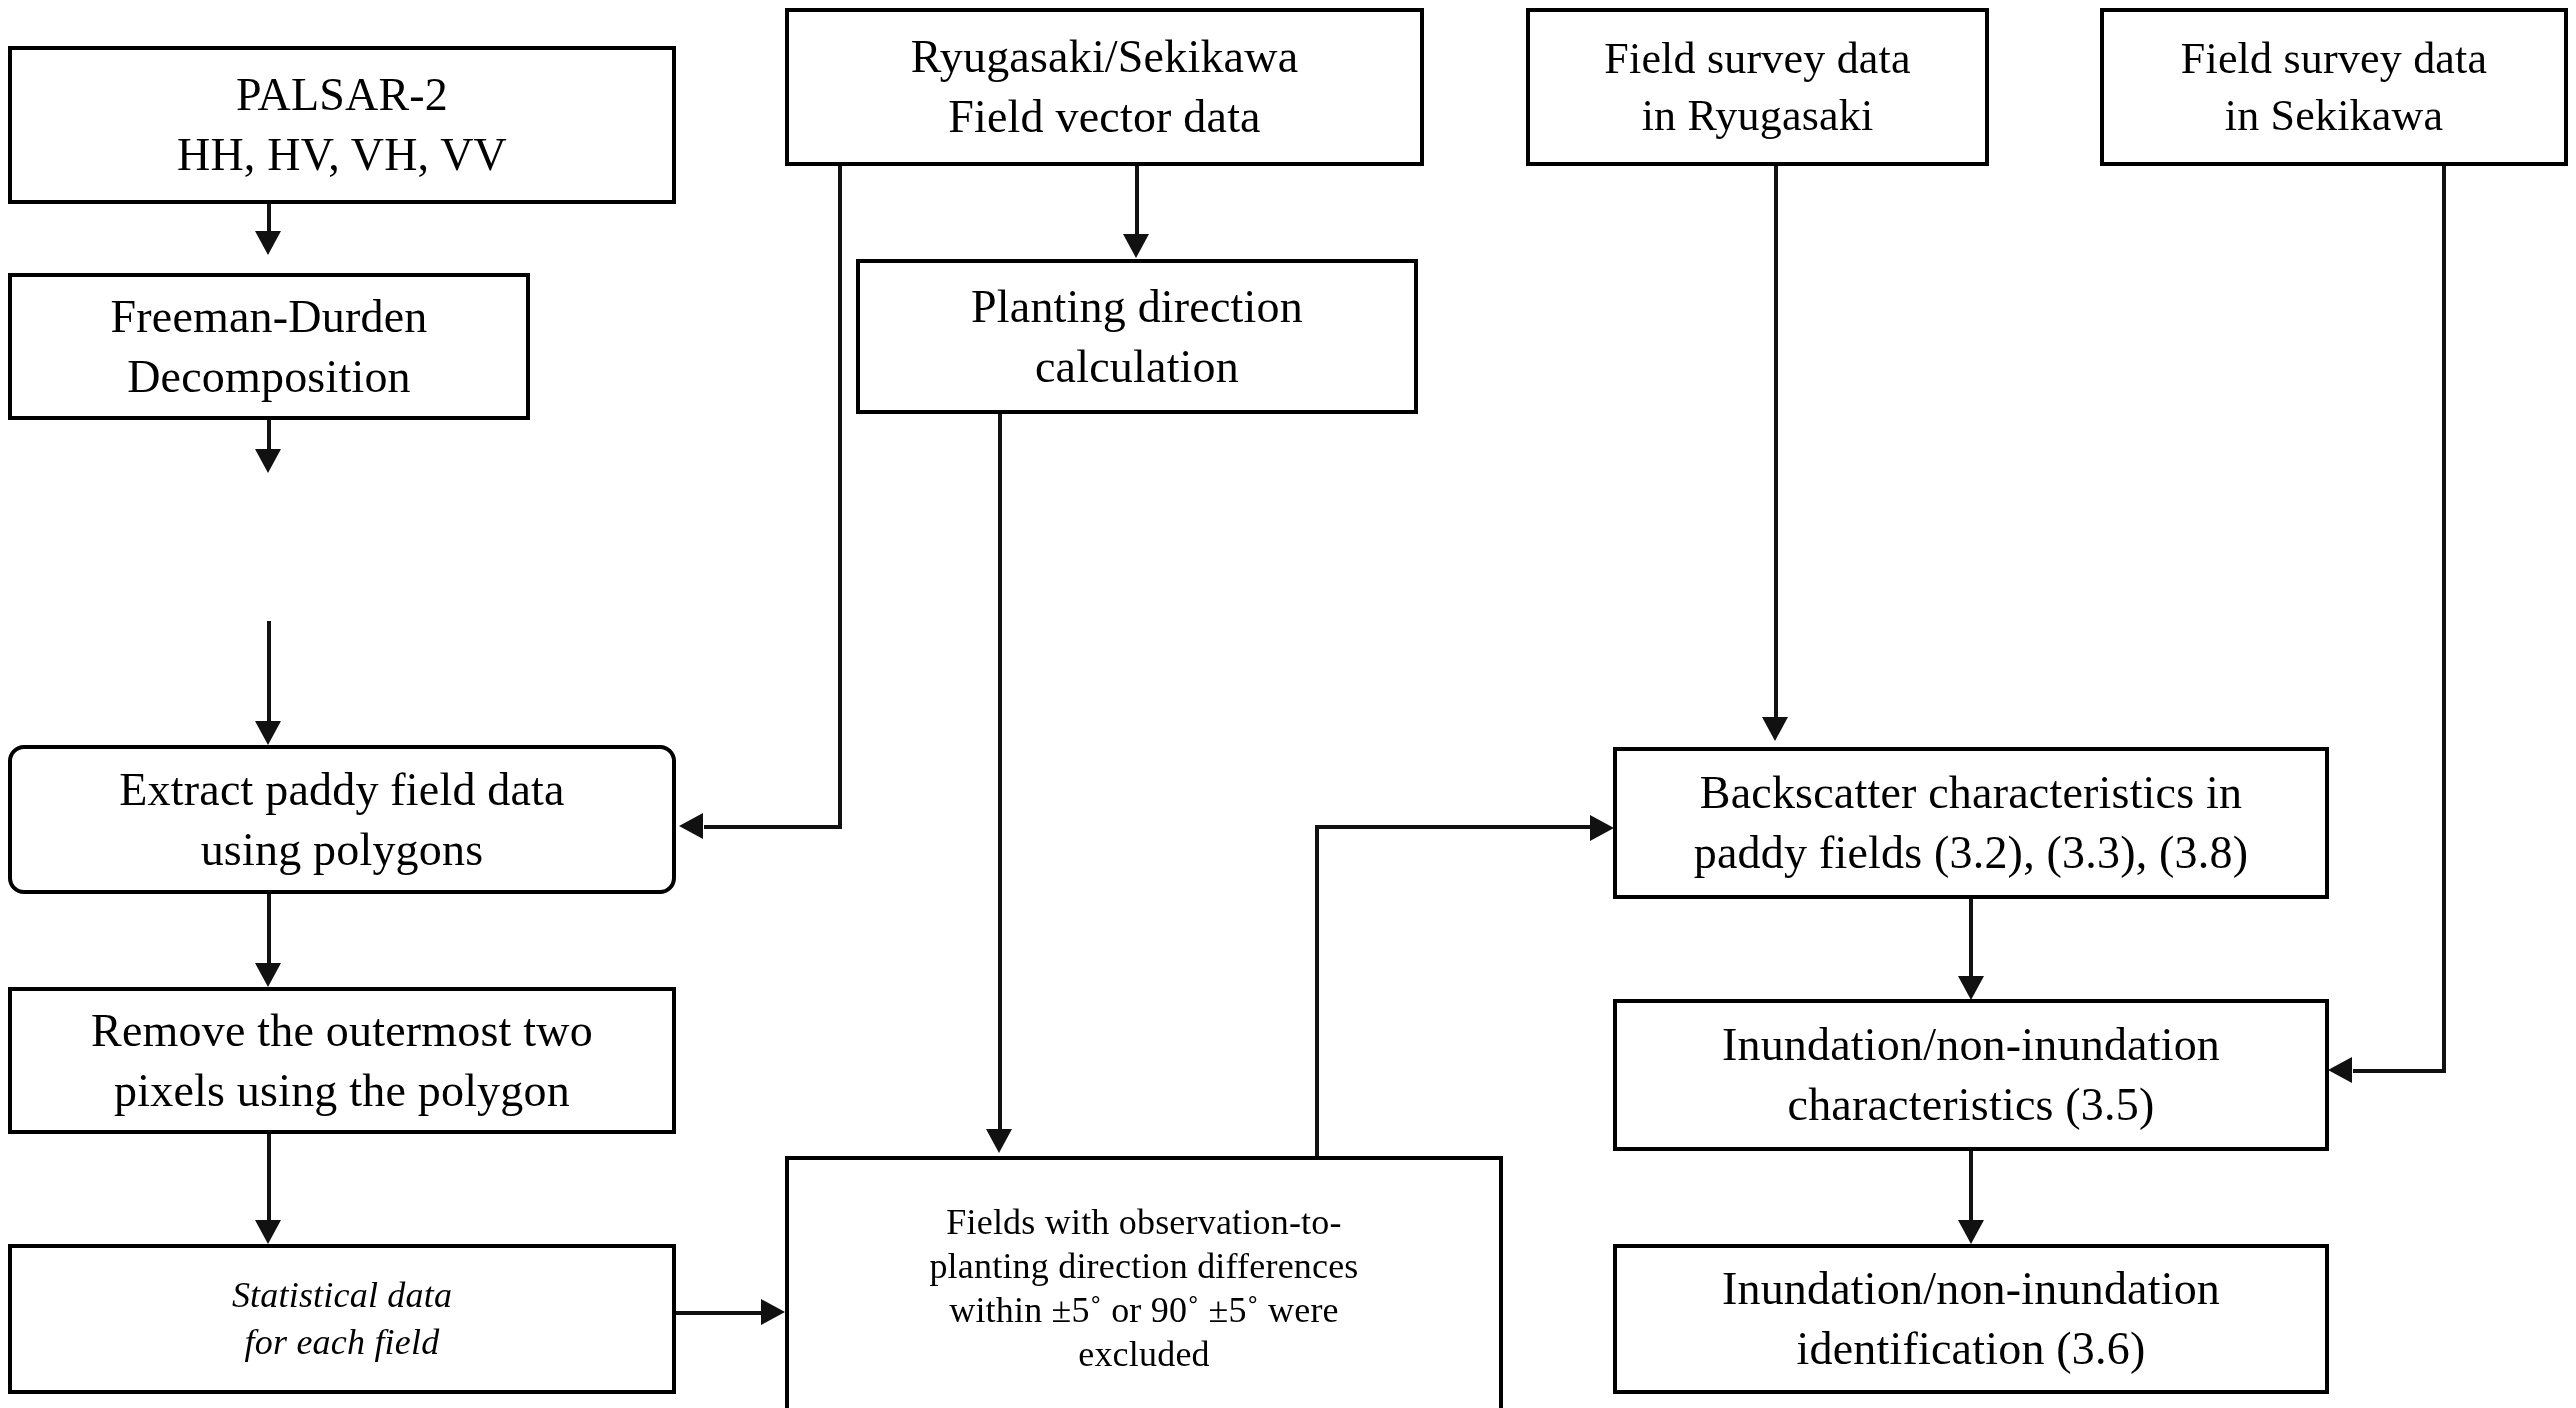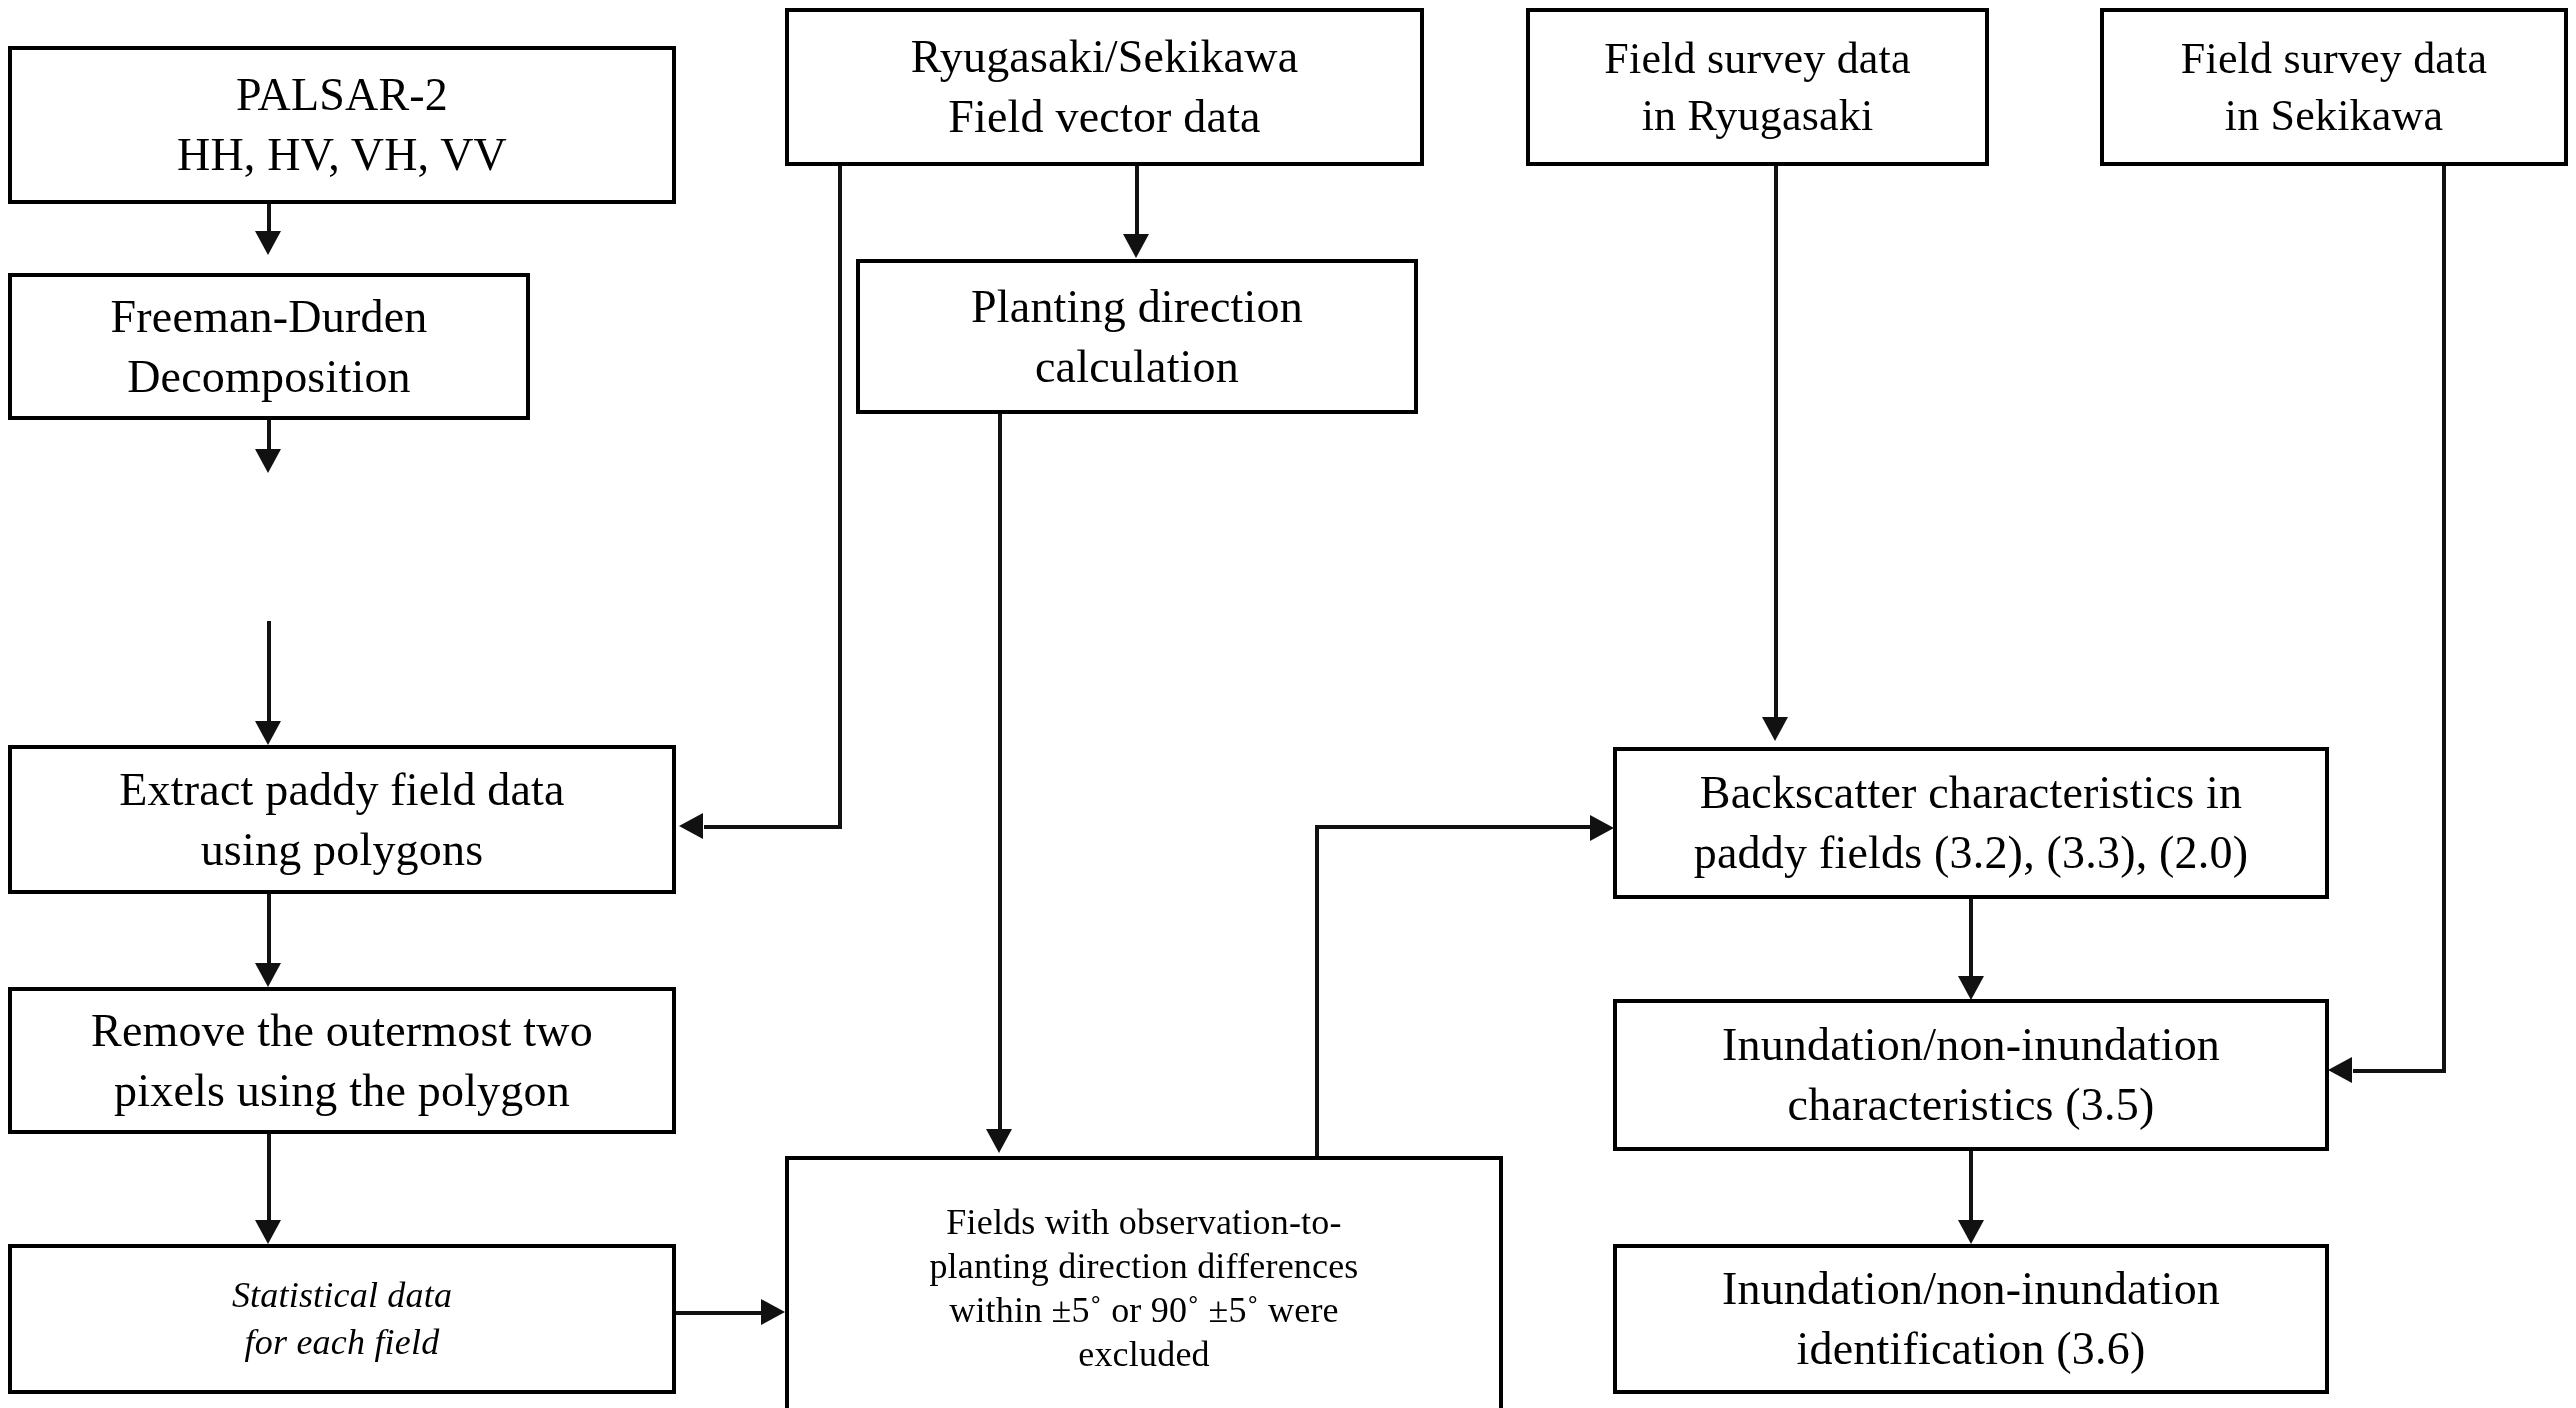--- a/index.html
+++ b/index.html
@@ -78,25 +78,25 @@
   <div class="node" style="left:2100px; top:8px; width:468px; height:158px; font-size:44px;">Field survey data
 in Sekikawa</div>
 
   <div class="node" style="left:8px; top:253px; width:522px; height:147px; font-size:46px;margin-top:20px;">Freeman-Durden
 Decomposition</div>
 
   <div class="node" style="left:856px; top:259px; width:562px; height:155px; font-size:46px;">Planting direction
 calculation</div>
 
 
-  <div class="node" style="left:8px; top:745px; width:668px; height:149px; font-size:46px;">Extract paddy field data
+  <div class="node" style="left:8px; top:745px; width:668px; height:149px; font-size:46px;border-radius:16px;">Extract paddy field data
 using polygons</div>
 
   <div class="node" style="left:1613px; top:747px; width:716px; height:152px; font-size:46px;">Backscatter characteristics in
-paddy fields (3.2), (3.3), (2.0)</div>
+paddy fields (3.2), (3.3), (3.8)</div>
 
   <div class="node" style="left:8px; top:987px; width:668px; height:147px; font-size:46px;">Remove the outermost two
 pixels using the polygon</div>
 
   <div class="node" style="left:1613px; top:999px; width:716px; height:152px; font-size:46px;">Inundation/non-inundation
 characteristics (3.5)</div>
 
   <div class="node" style="left:8px; top:1244px; width:668px; height:150px; font-size:36px;font-style:italic;">Statistical data
 for each field</div>
 

